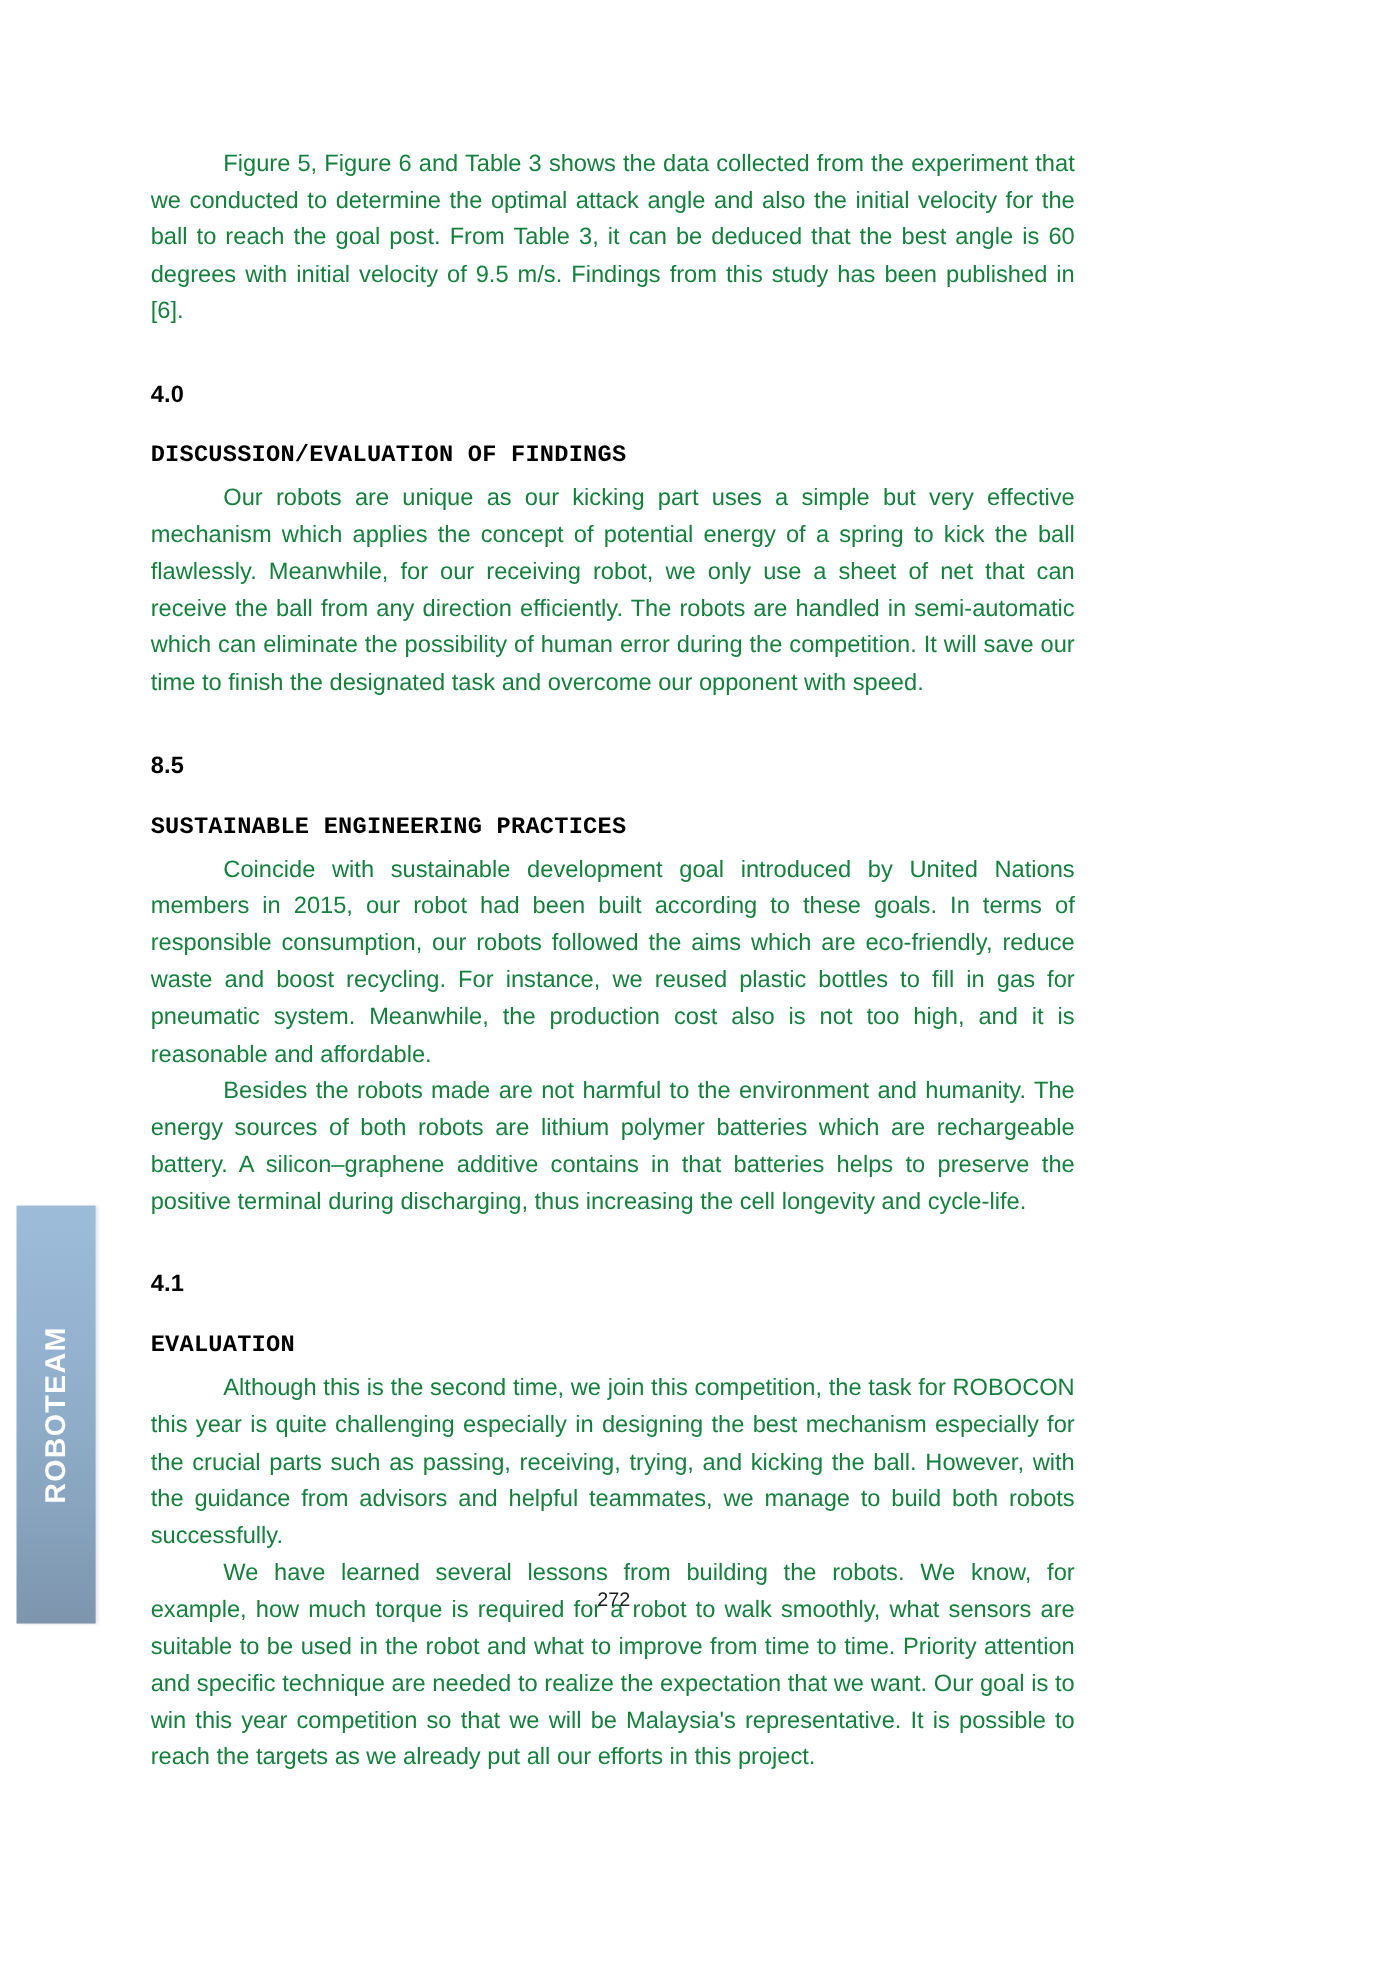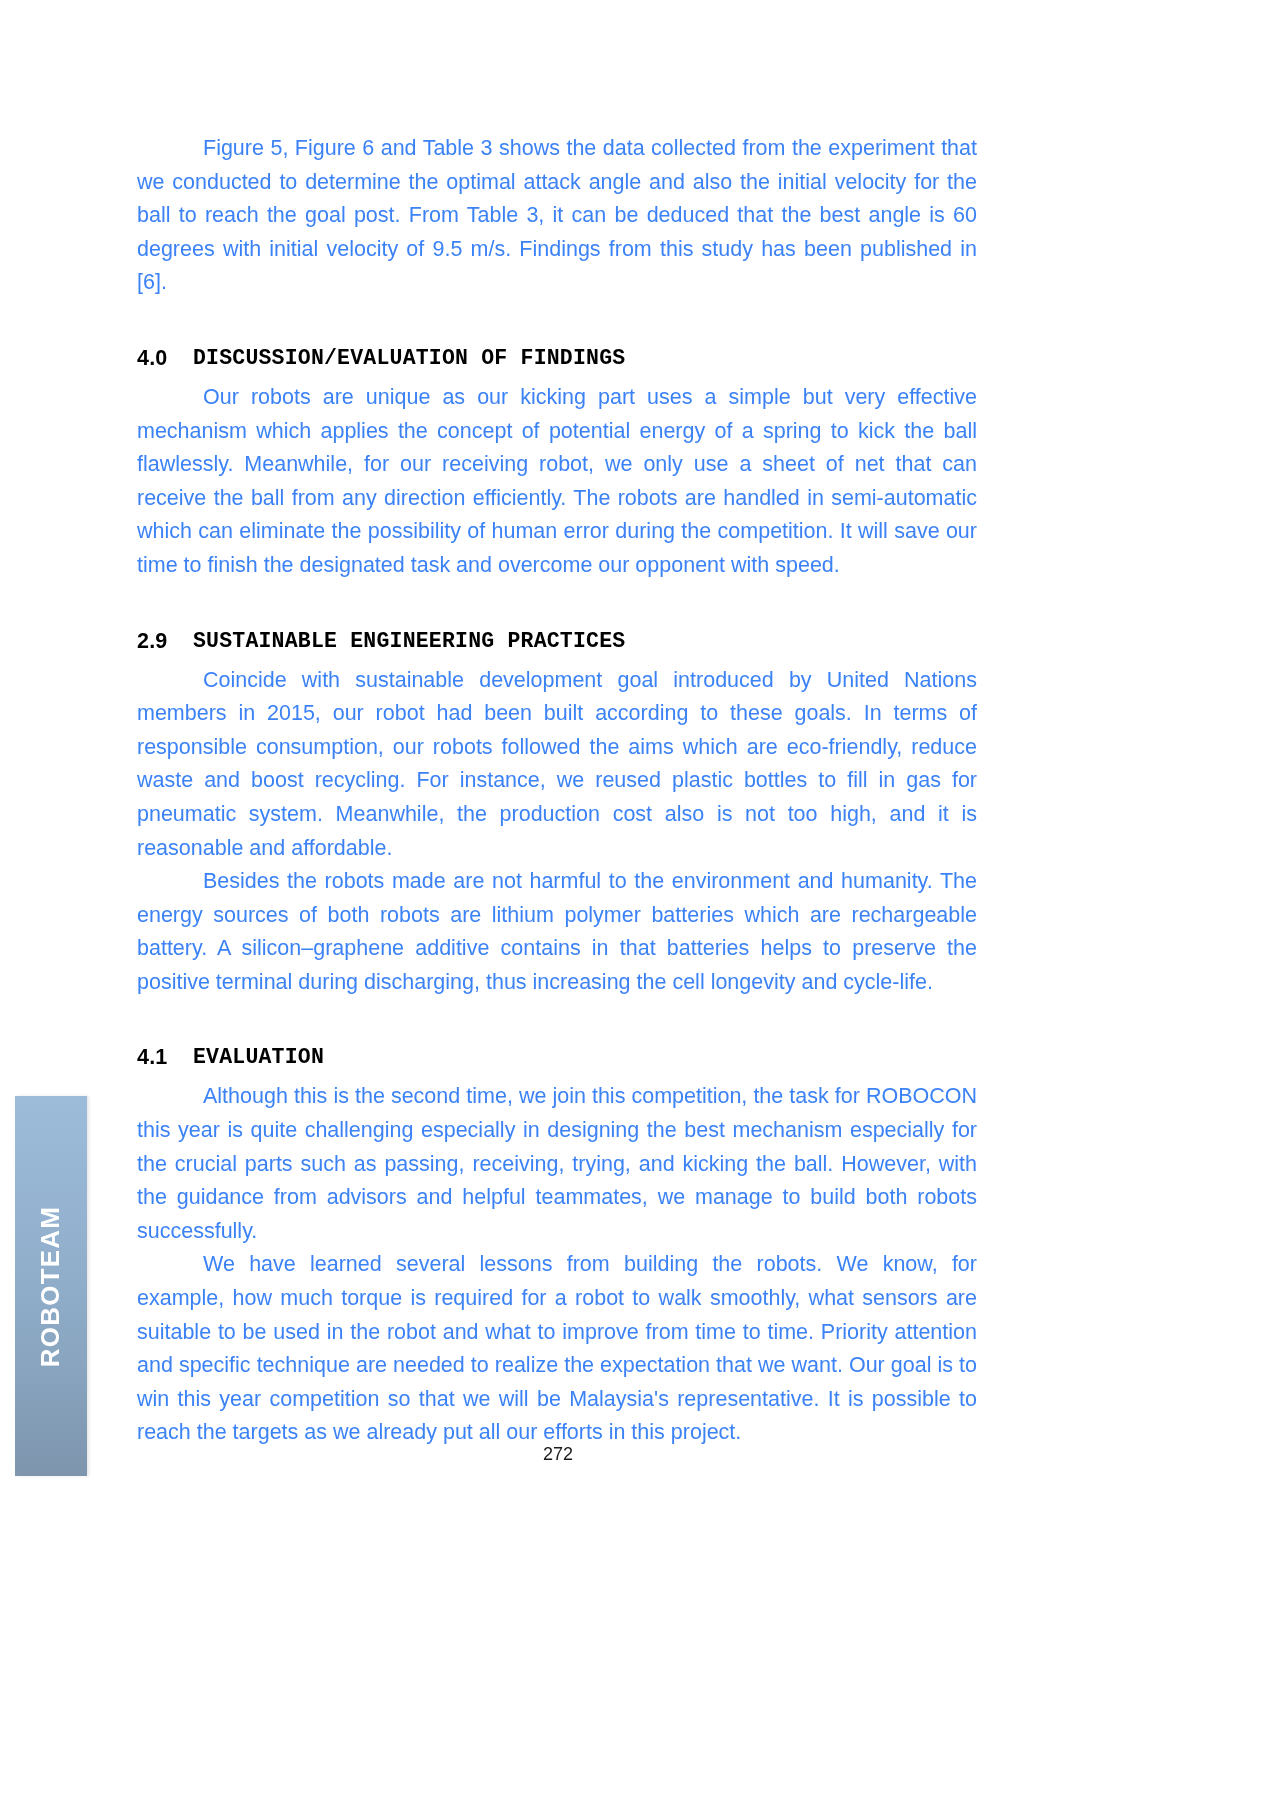--- a/index.html
+++ b/index.html
@@ -54,38 +54,39 @@
     top: 132px;
     width: 840px;
   }
 
   p.body-par {
     margin: 0;
     font-size: 21.5px;
     line-height: 33.6px;
     text-align: justify;
     text-justify: inter-word;
-    color: #3b82f6;
+    color: #15803d;
     font-family: "Liberation Sans", sans-serif;
   }
   p.body-par.indent {
     text-indent: 66px;
   }
 
   .gap-sm { height: 10px; }
   .gap-lg { height: 46px; }
 
   h2.sec-head {
     margin: 0;
     font-size: 21.5px;
     font-weight: bold;
     color: #000000;
     font-family: "Liberation Sans", sans-serif;
     letter-spacing: 0.2px;
     display: flex;
+    flex-direction: column;
   }
   h2.sec-head .num {
     width: 56px;
     flex: 0 0 56px;
   }
   h2.sec-head .title {
     flex: 1;
     font-family: Liberation Mono, monospace;
   }
 
@@ -120,21 +121,21 @@
       <span class="title">DISCUSSION/EVALUATION OF FINDINGS</span>
     </h2>
 
     <div class="gap-sm"></div>
 
     <p class="body-par indent">Our robots are unique as our kicking part uses a simple but very effective mechanism which applies the concept of potential energy of a spring to kick the ball flawlessly. Meanwhile, for our receiving robot, we only use a sheet of net that can receive the ball from any direction efficiently. The robots are handled in semi-automatic which can eliminate the possibility of human error during the competition. It will save our time to finish the designated task and overcome our opponent with speed.</p>
 
     <div class="gap-lg"></div>
 
     <h2 class="sec-head">
-      <span class="num">2.9</span>
+      <span class="num">8.5</span>
       <span class="title">SUSTAINABLE ENGINEERING PRACTICES</span>
     </h2>
 
     <div class="gap-sm"></div>
 
     <p class="body-par indent">Coincide with sustainable development goal introduced by United Nations members in 2015, our robot had been built according to these goals. In terms of responsible consumption, our robots followed the aims which are eco-friendly, reduce waste and boost recycling. For instance, we reused plastic bottles to fill in gas for pneumatic system. Meanwhile, the production cost also is not too high, and it is reasonable and affordable.</p>
 
     <p class="body-par indent">Besides the robots made are not harmful to the environment and humanity. The energy sources of both robots are lithium polymer batteries which are rechargeable battery. A silicon–graphene additive contains in that batteries helps to preserve the positive terminal during discharging, thus increasing the cell longevity and cycle-life.</p>
 
     <div class="gap-lg"></div>

